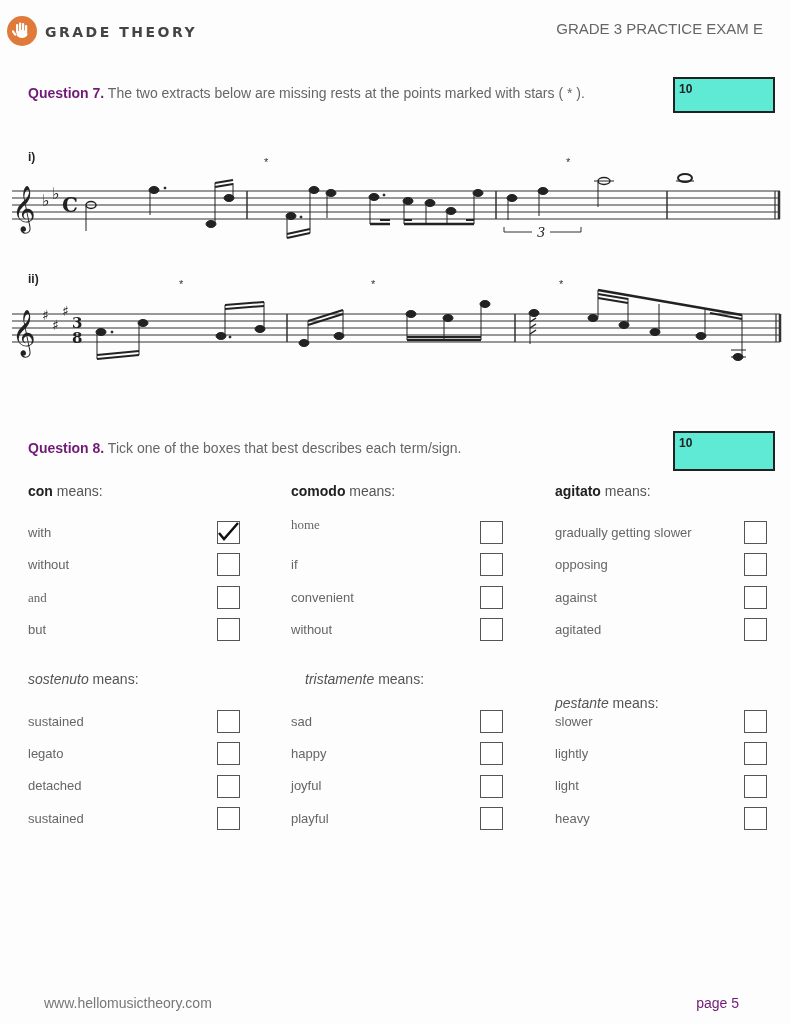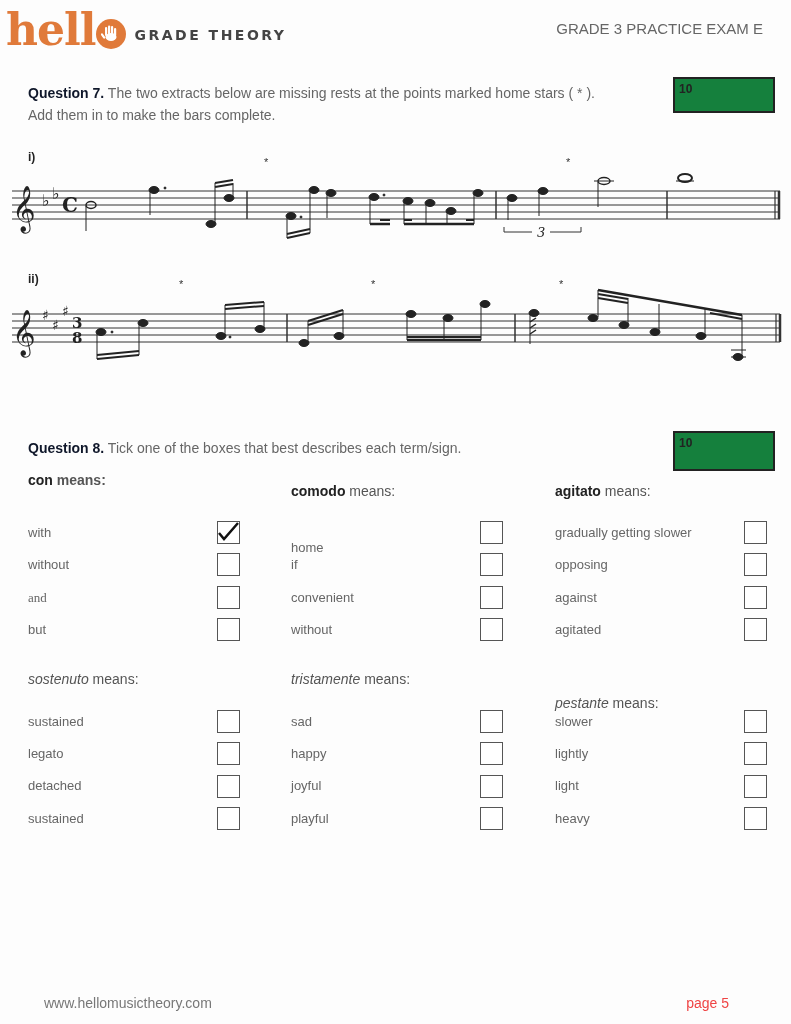--- a/index.html
+++ b/index.html
@@ -4,57 +4,55 @@
 <style>
   html, body { margin: 0; padding: 0; background: #fdfdfd; }
   body { width: 791px; height: 1024px; position: relative; overflow: hidden; font-family: "Liberation Sans", sans-serif; color: #555; }
   .logo { position: absolute; left: 6px; top: 8px; display: flex; align-items: center; }
   .logo-hello { font-family: "DejaVu Serif", serif; font-weight: bold; font-size: 44px; color: #e07a3a; letter-spacing: -1px; line-height: 44px; }
   .logo-o { display: inline-block; width: 30px; height: 30px; border-radius: 50%; background: #e07a3a; margin-left: 1px; margin-top: 8px; position: relative; }
   .logo-o svg { position: absolute; left: 5px; top: 5px; }
   .logo-mt { font-family: "DejaVu Sans", sans-serif; font-size: 14px; letter-spacing: 2.5px; color: #444; margin-left: 8px; margin-top: 10px; font-weight: bold; }
   .exam-title { position: absolute; right: 28px; top: 20px; font-size: 15px; color: #666; }
   .q-text { position: absolute; font-size: 14px; color: #666; line-height: 22px; }
-  .q-text b { color: #0f172a; }
-  .mark-box { position: absolute; border: 2px solid #222; width: 102px; height: 36px; box-sizing: border-box; background: #15803d; }
+  .q-text b { color: #701a75; }
+  .mark-box { position: absolute; border: 2px solid #222; width: 102px; height: 36px; box-sizing: border-box; background: #5eead4; }
   .mark-box span { position: absolute; left: 4px; top: 3px; font-size: 12px; font-weight: bold; color: #222; }
   .staff-label { position: absolute; font-size: 12px; font-weight: bold; color: #222; }
   .staff { position: absolute; }
   .col-head { position: absolute; font-size: 14px; color: #555; }
   .col-head b { color: #222; }
   .col-head i { color: #555; }
   .opt { position: absolute; font-size: 13px; color: #666; }
   .cb { position: absolute; width: 23px; height: 23px; border: 1.5px solid #555; box-sizing: border-box; background: #fff; }
   .footer-l { position: absolute; left: 44px; top: 995px; font-size: 14px; color: #777; }
-  .footer-r { position: absolute; right: 62px; top: 995px; font-size: 14px; color: #ef4444; }
+  .footer-r { position: absolute; right: 52px; top: 995px; font-size: 14px; color: #701a75; }
 </style>
 </head>
 <body>
 
 <div class="logo">
-  <span class="logo-hello">hell</span>
   <span class="logo-o">
     <svg width="20" height="20" viewBox="0 0 20 20">
         <g fill="#fff">
           <rect x="4" y="3" width="2.2" height="9" rx="1"></rect>
           <rect x="7" y="1.5" width="2.2" height="10" rx="1"></rect>
           <rect x="10" y="2" width="2.2" height="10" rx="1"></rect>
           <rect x="13" y="4" width="2.2" height="8" rx="1"></rect>
           <ellipse cx="10" cy="13" rx="5.5" ry="4"></ellipse>
           <rect x="1" y="9" width="2.2" height="6" rx="1" transform="rotate(-35 2 12)"></rect>
         </g>
       </svg>
   </span>
   <span class="logo-mt">GRADE THEORY</span>
 </div>
 <div class="exam-title">GRADE 3 PRACTICE EXAM E</div>
 
 <div class="q-text" style="left:28px; top:82px;">
-  <b>Question 7.</b><span> The two extracts below are missing rests at the points marked home stars ( * ).</span><br>
-  <span>Add them in to make the bars complete.</span>
+  <b>Question 7.</b><span> The two extracts below are missing rests at the points marked with stars ( * ).</span><br>
 </div>
 <div class="mark-box" style="left:673px; top:77px;">
   <span>10</span>
 </div>
 
 <div class="staff-label" style="left:28px; top:150px;">i)</div>
 <svg class="staff" style="left:0; top:140px;" width="791" height="110">
   <g stroke="#333" stroke-width="1">
     <line x1="12" y1="51" x2="780" y2="51"></line>
       <line x1="12" y1="58" x2="780" y2="58"></line>
@@ -202,57 +200,57 @@
   <text x="559" y="28" font-size="11" fill="#333">*</text>
 </svg>
 
 <div class="q-text" style="left:28px; top:437px;">
   <b>Question 8.</b><span> Tick one of the boxes that best describes each term/sign.</span>
 </div>
 <div class="mark-box" style="left:673px; top:431px; height:40px;">
   <span>10</span>
 </div>
 
-<div class="col-head" style="left:28px; top:472px;font-weight:bold;"><b>con</b><span> means:</span></div>
+<div class="col-head" style="left:28px; top:483px;"><b>con</b><span> means:</span></div>
 <div class="col-head" style="left:291px; top:483px;text-align:right;"><b>comodo</b><span> means:</span></div>
 <div class="col-head" style="left:555px; top:483px;"><b>agitato</b><span> means:</span></div>
 
 <div class="opt" style="left:28px; top:525px;">with</div>
 <div class="opt" style="left:28px; top:557px;">without</div>
 <div class="opt" style="left:28px; top:590px;font-family:Liberation Serif, serif;">and</div>
 <div class="opt" style="left:28px; top:622px;">but</div>
 <div class="cb" style="left:217px; top:521px;">
   <svg width="22" height="22" viewBox="0 0 22 22" style="position:absolute;left:-1px;top:-1px;">
       <polyline points="2,12 7,18 21,2" fill="none" stroke="#111" stroke-width="2.5"></polyline>
     </svg>
 </div>
 <div class="cb" style="left:217px; top:553px;"></div>
 <div class="cb" style="left:217px; top:586px;"></div>
 <div class="cb" style="left:217px; top:618px;"></div>
 
-<div class="opt" style="left:291px; top:540px;">home</div>
+<div class="opt" style="left:291px; top:517px;font-family:Liberation Serif, serif;">home</div>
 <div class="opt" style="left:291px; top:557px;">if</div>
 <div class="opt" style="left:291px; top:590px;">convenient</div>
 <div class="opt" style="left:291px; top:622px;">without</div>
 <div class="cb" style="left:480px; top:521px;"></div>
 <div class="cb" style="left:480px; top:553px;"></div>
 <div class="cb" style="left:480px; top:586px;"></div>
 <div class="cb" style="left:480px; top:618px;"></div>
 
 <div class="opt" style="left:555px; top:525px;">gradually getting slower</div>
 <div class="opt" style="left:555px; top:557px;">opposing</div>
 <div class="opt" style="left:555px; top:590px;">against</div>
 <div class="opt" style="left:555px; top:622px;">agitated</div>
 <div class="cb" style="left:744px; top:521px;"></div>
 <div class="cb" style="left:744px; top:553px;"></div>
 <div class="cb" style="left:744px; top:586px;"></div>
 <div class="cb" style="left:744px; top:618px;"></div>
 
 <div class="col-head" style="left:28px; top:671px;"><i>sostenuto</i><span> means:</span></div>
-<div class="col-head" style="left:291px; top:671px;"><i>tristamente</i><span> means:</span></div>
+<div class="col-head" style="left:305px; top:671px;"><i>tristamente</i><span> means:</span></div>
 <div class="col-head" style="left:555px; top:671px;margin-top:24px;"><i>pestante</i><span> means:</span></div>
 
 <div class="opt" style="left:28px; top:714px;">sustained</div>
 <div class="opt" style="left:28px; top:746px;">legato</div>
 <div class="opt" style="left:28px; top:778px;">detached</div>
 <div class="opt" style="left:28px; top:811px;">sustained</div>
 <div class="cb" style="left:217px; top:710px;"></div>
 <div class="cb" style="left:217px; top:742px;"></div>
 <div class="cb" style="left:217px; top:775px;"></div>
 <div class="cb" style="left:217px; top:807px;"></div>

